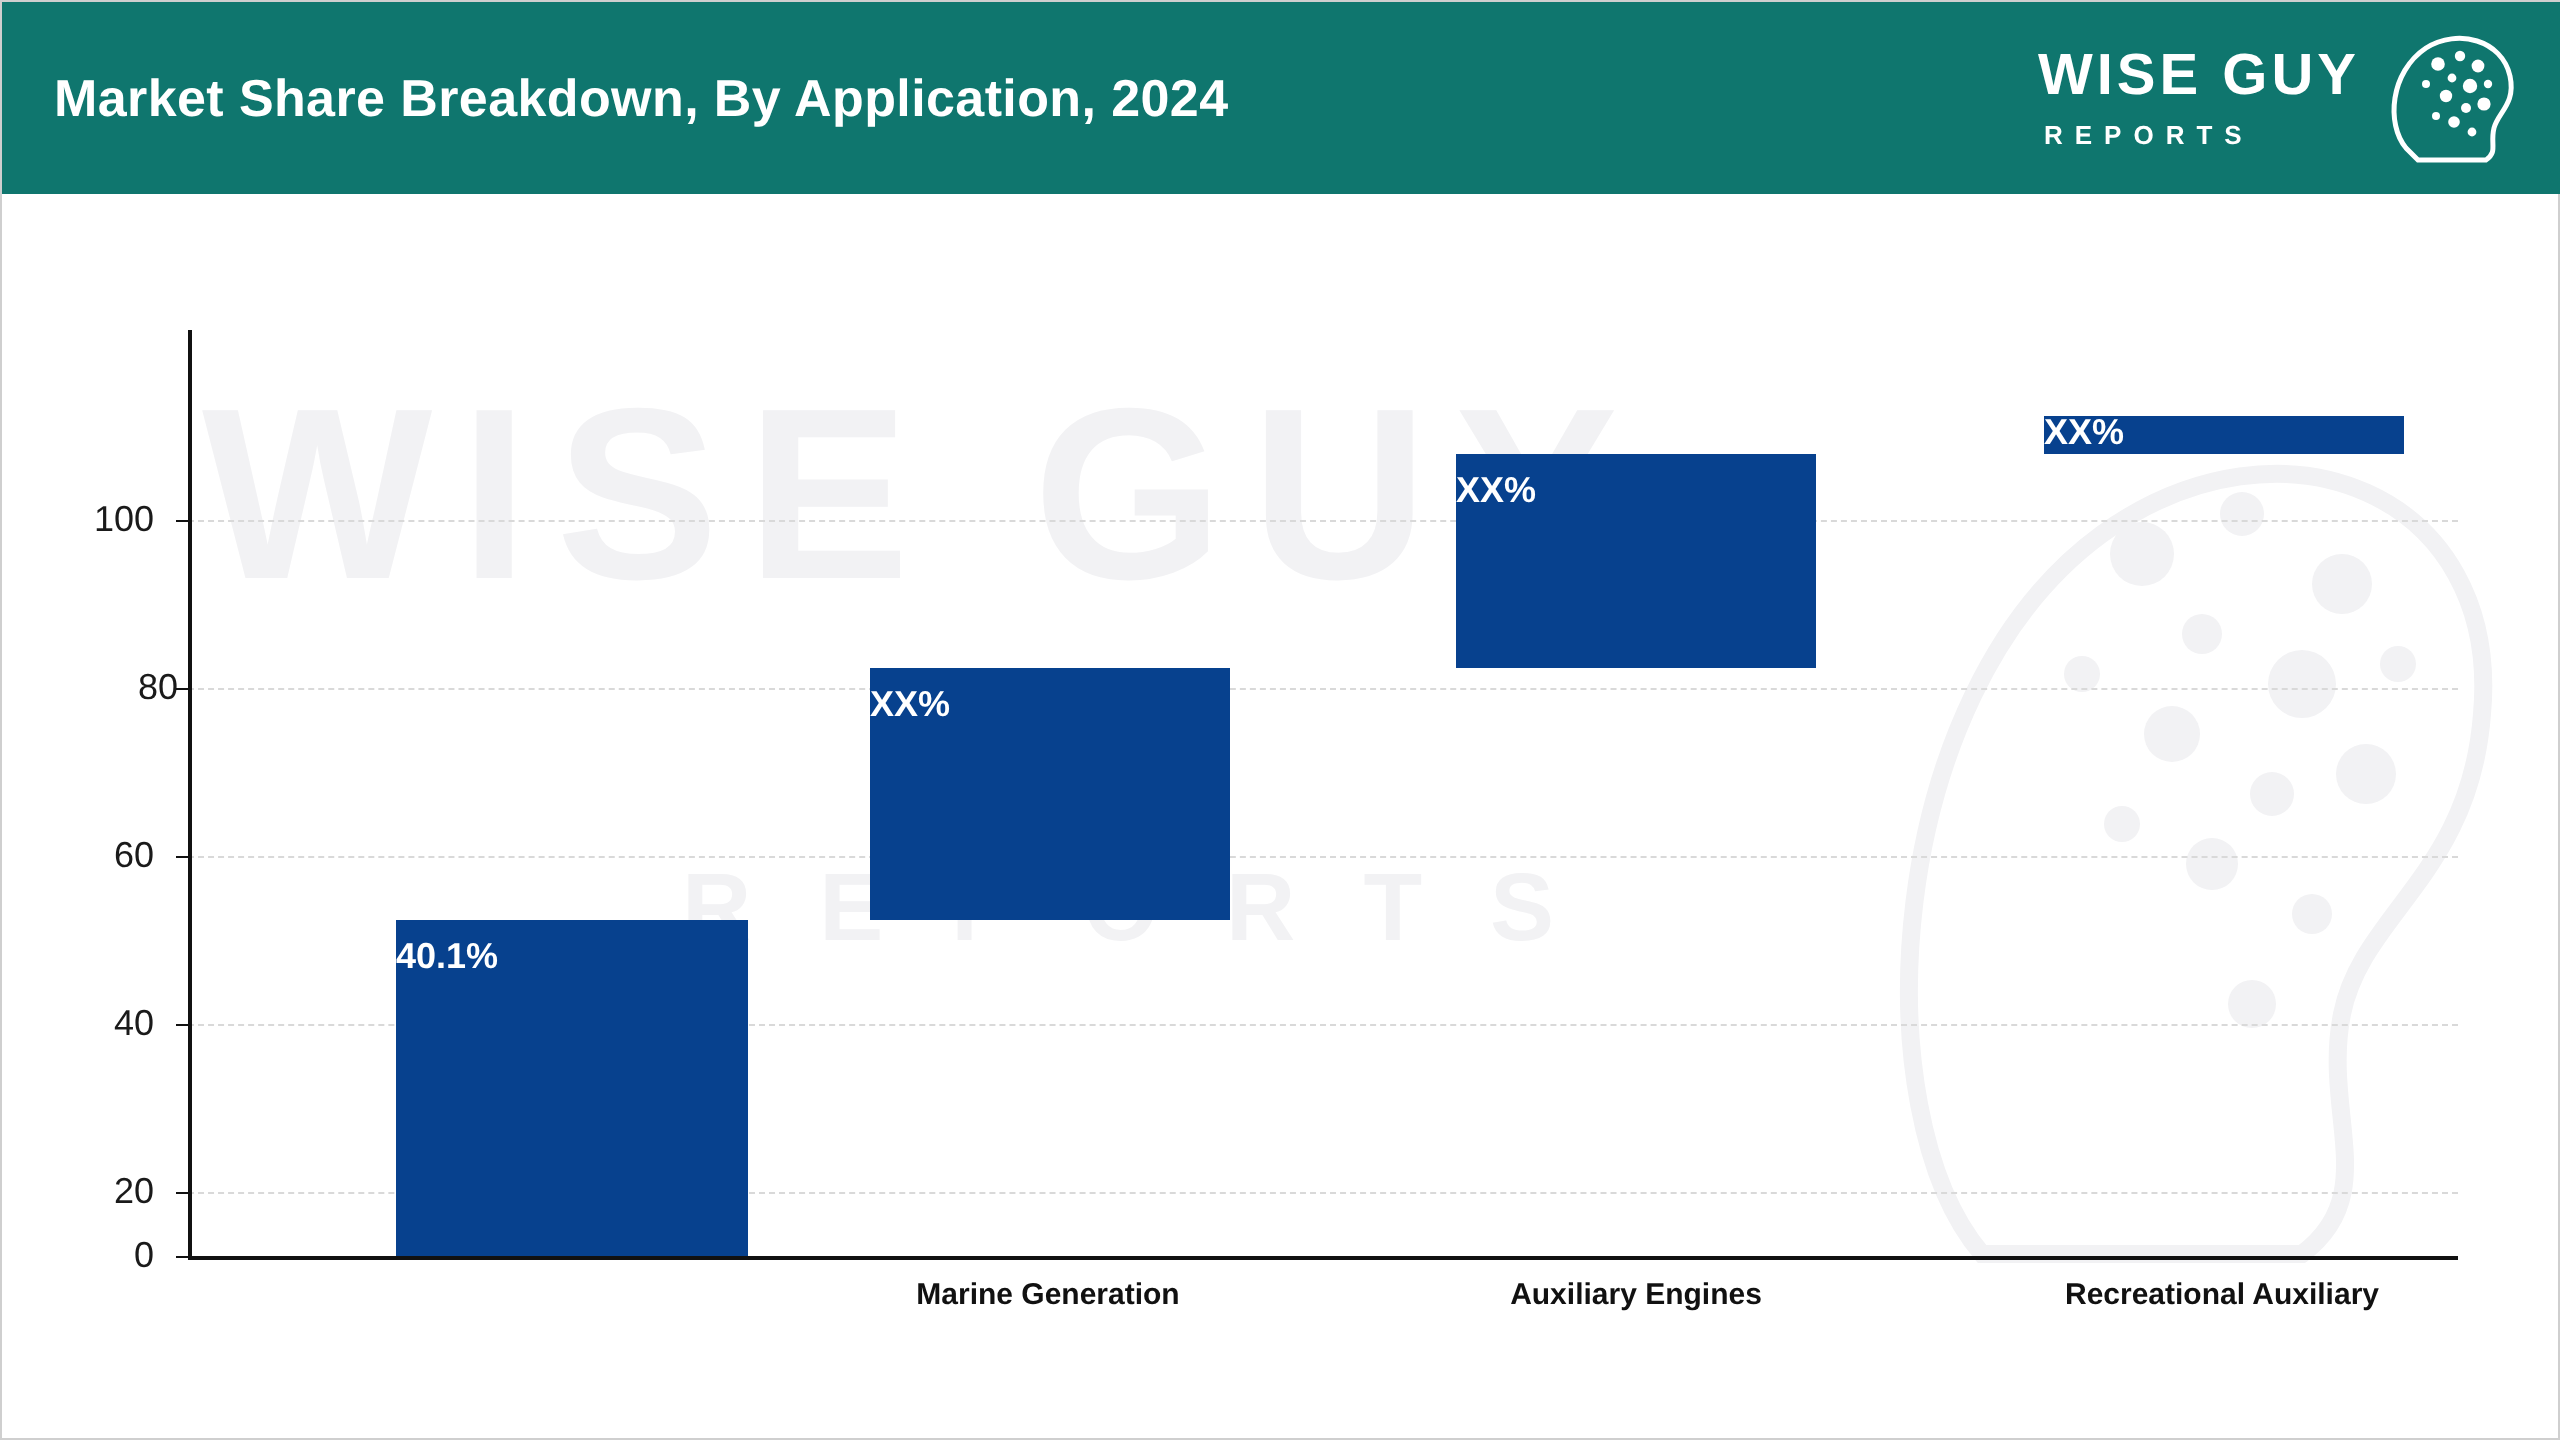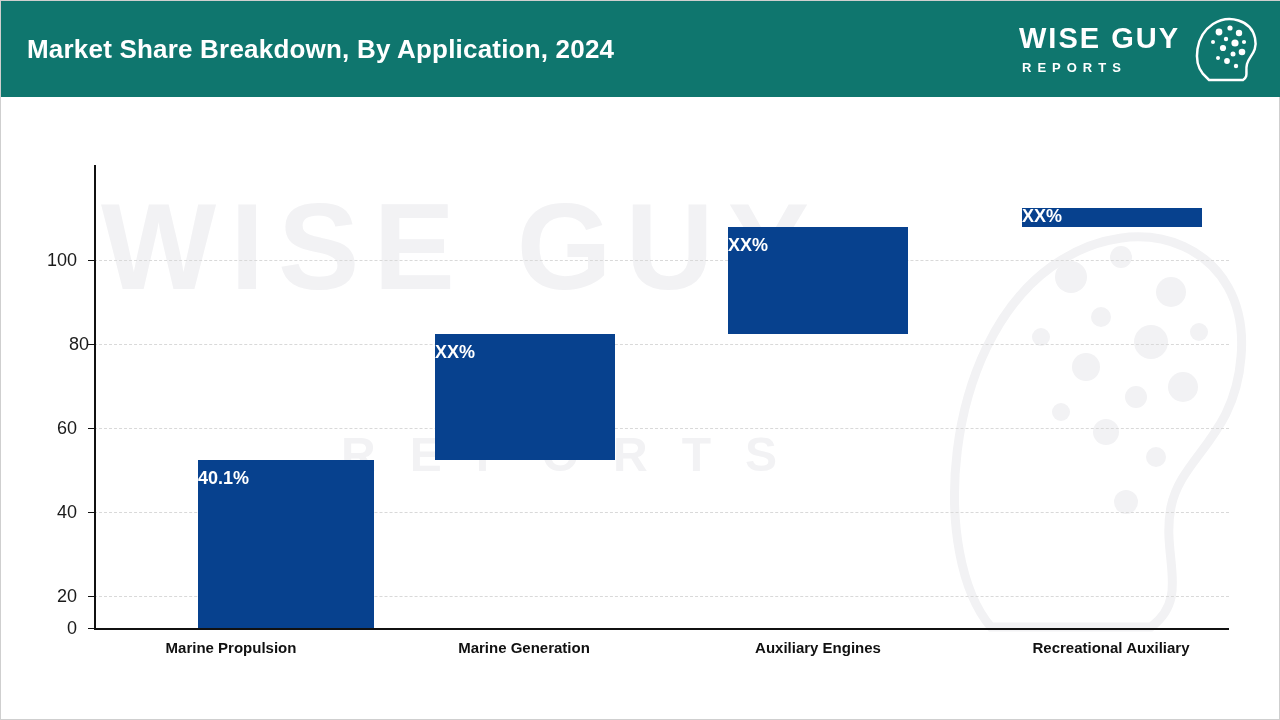--- a/index.html
+++ b/index.html
@@ -268,19 +268,18 @@
     <div class="tick-label" style="left:20px; top:499px;">20</div>
     <div class="tick-label" style="left:20px; top:531px;">0</div>
 
     <div class="tick-mark" style="top:163px;"></div>
     <div class="tick-mark" style="top:247px;"></div>
     <div class="tick-mark" style="top:331px;"></div>
     <div class="tick-mark" style="top:415px;"></div>
     <div class="tick-mark" style="top:499px;"></div>
     <div class="tick-mark" style="top:531px;"></div>
 
-    <div class="cat-label" style="left:51px; width:358px;">Marine Propulsion</div>
     <div class="cat-label" style="left:344px; width:358px;">Marine Generation</div>
     <div class="cat-label" style="left:638px; width:358px;">Auxiliary Engines</div>
     <div class="cat-label" style="left:1021px; width:178px;">Recreational Auxiliary</div>
 
   </div>
 </div>
 
 </body></html>

